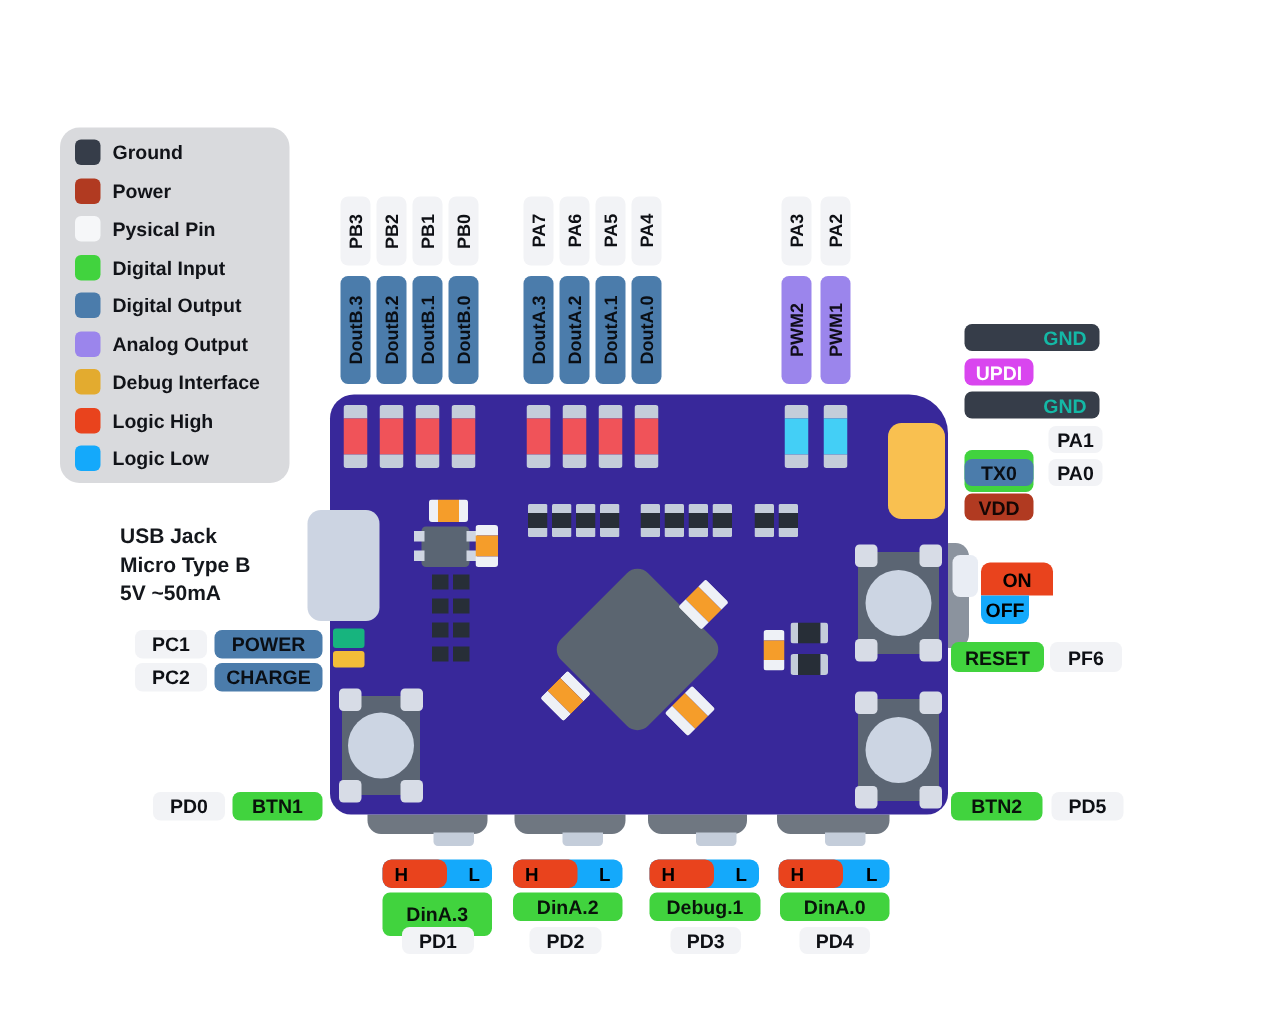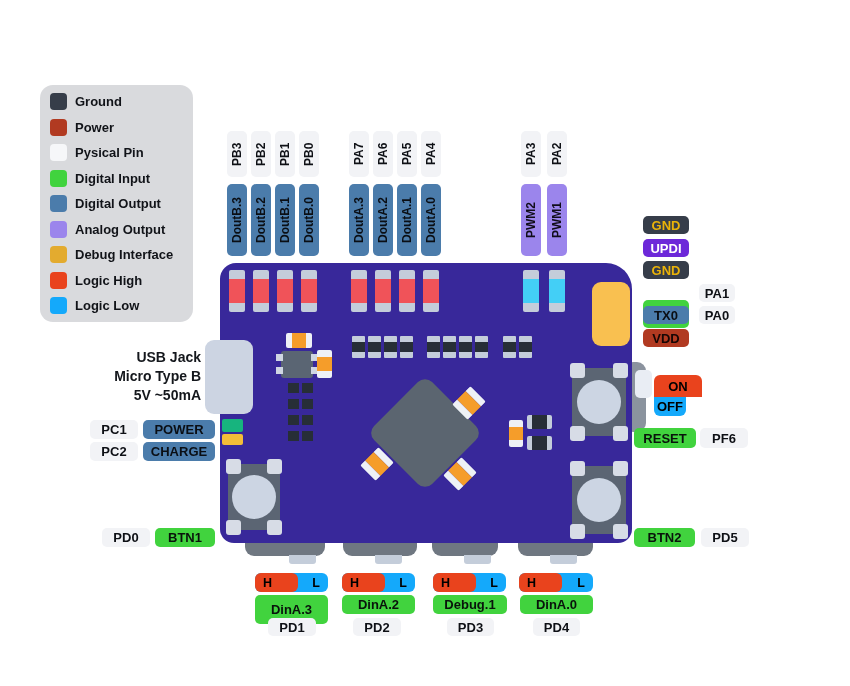--- a/index.html
+++ b/index.html
@@ -15,22 +15,22 @@
   .swatch{width:17px;height:17px;border-radius:4px;flex:none;}
   .legend-label{font-size:13px;font-weight:bold;color:#111318;white-space:nowrap;}
   
   .pill{position:absolute;display:flex;align-items:center;justify-content:center;
         font-weight:bold;font-size:13px;border-radius:5px;line-height:1;}
   .vpill{position:absolute;width:20px;height:46px;border-radius:5px;display:flex;
          align-items:center;justify-content:center;font-weight:bold;font-size:12px;
          writing-mode:vertical-rl;transform:rotate(180deg);letter-spacing:0;}
   .vpill.sig{height:72px;}
   .c-white{background:#f2f3f6;color:#0e1015;}
-  .c-ground{background:#363d49;color:#eab308;}
-  .c-gold{background:#6d28d9;color:#ffffff;}
+  .c-ground{background:#363d49;color:#14b8a6;padding-left:44px;}
+  .c-gold{background:#d946ef;color:#ffffff;}
   .c-green{background:#41d33e;color:#09130b;}
   .c-steel{background:#4b7cab;color:#0a0e14;}
   .c-purple{background:#9b85ec;color:#100d19;}
   .c-power{background:#b13a21;color:#150604;}
   .c-high{background:#e9431d;color:#000000;}
   .c-low{background:#14a9fb;color:#000000;}
   
   .hl{position:absolute;width:73px;height:19px;background:#14a9fb;border-radius:6px;}
   .hl .h{position:absolute;left:0;top:0;width:43px;height:19px;background:#e9431d;border-radius:6px;
          display:flex;align-items:center;padding-left:8px;box-sizing:border-box;
@@ -66,21 +66,21 @@
   .diamond{position:absolute;left:164px;top:129px;width:82px;height:82px;background:#5b6570;
            border-radius:10px;transform:rotate(45deg);}
   .tact{position:absolute;background:#5b6573;border-radius:9px;}
   .tact .pad{position:absolute;width:15px;height:15px;background:#d7dce6;border-radius:3px;}
   .tact .knob{position:absolute;width:44px;height:44px;background:#ccd5e3;border-radius:50%;}
   .goldcon{position:absolute;left:372px;top:19px;width:38px;height:64px;background:#f9c050;border-radius:9px;}
   .sw-house{position:absolute;left:624px;top:362px;width:22px;height:70px;background:#8b939e;border-radius:9px;}
   .sw-knob{position:absolute;left:635px;top:370px;width:17px;height:28px;background:#e9edf4;border-radius:5px;}
   .tab{position:absolute;top:543px;height:13px;background:#6f7781;border-radius:0 0 9px 9px;}
   .tongue{position:absolute;top:555px;width:27px;height:9px;background:#c4cdda;border-radius:0 0 3px 3px;}
-  .usb-text{position:absolute;left:80px;top:348px;width:121px;text-align:right;
+  .usb-text{position:absolute;left:80px;top:348px;width:121px;text-align:left;
             font-size:14px;font-weight:bold;color:#14171c;line-height:19px;}
   .onoff-on{border-radius:6px 6px 0 0;}
   .onoff-off{border-radius:0 0 6px 6px;}
 </style>
 </head>
 <body>
 
 <div class="stage">
 
 

